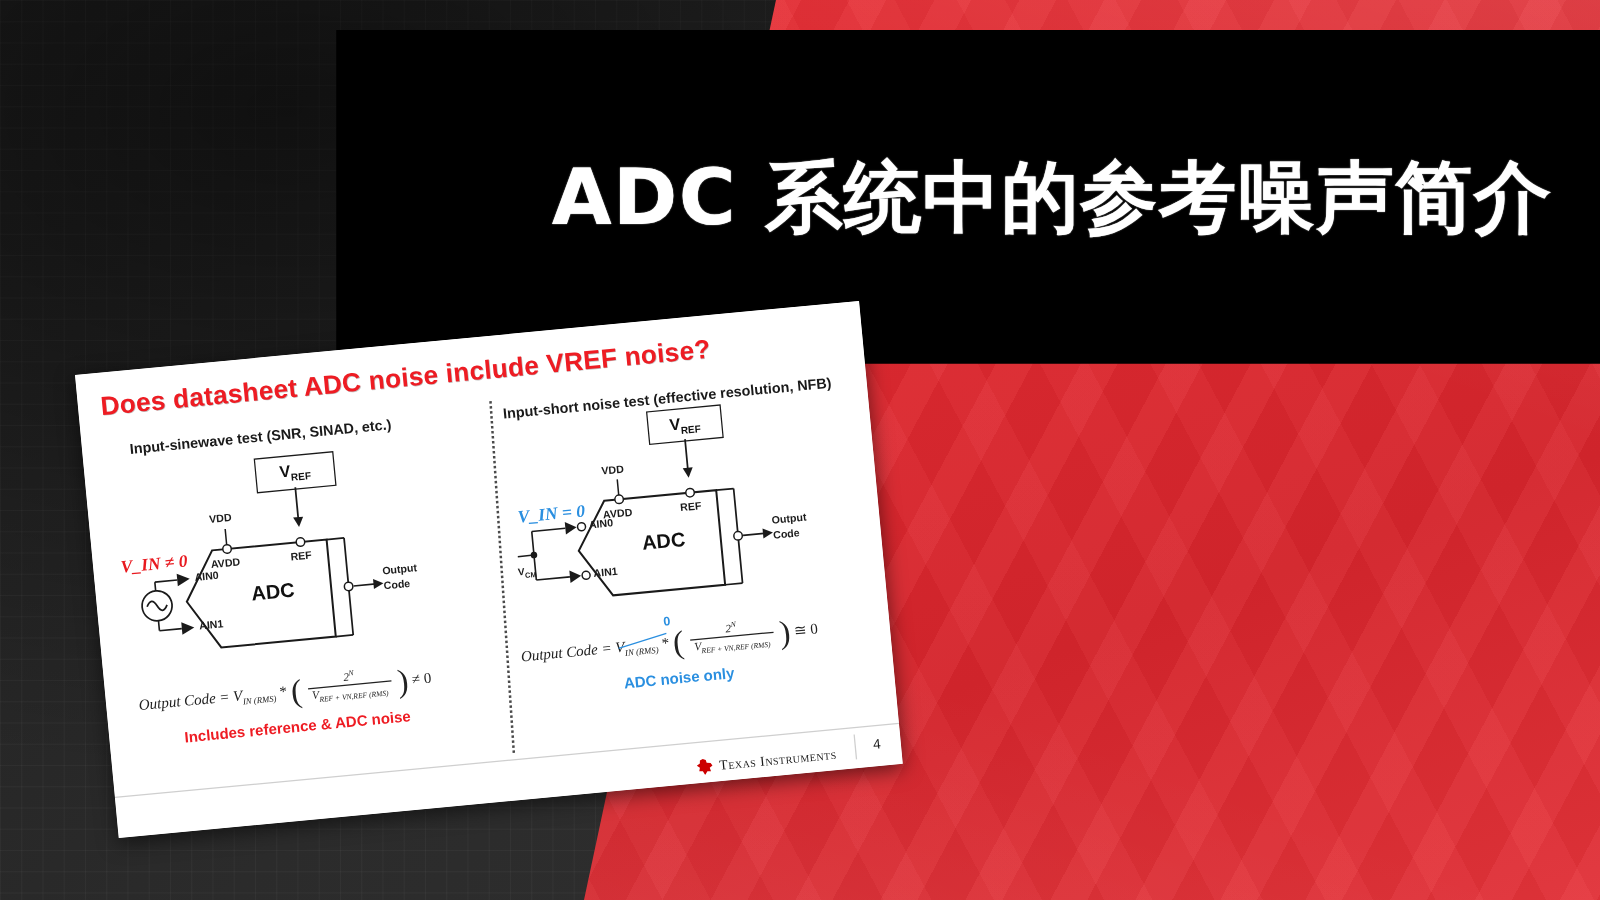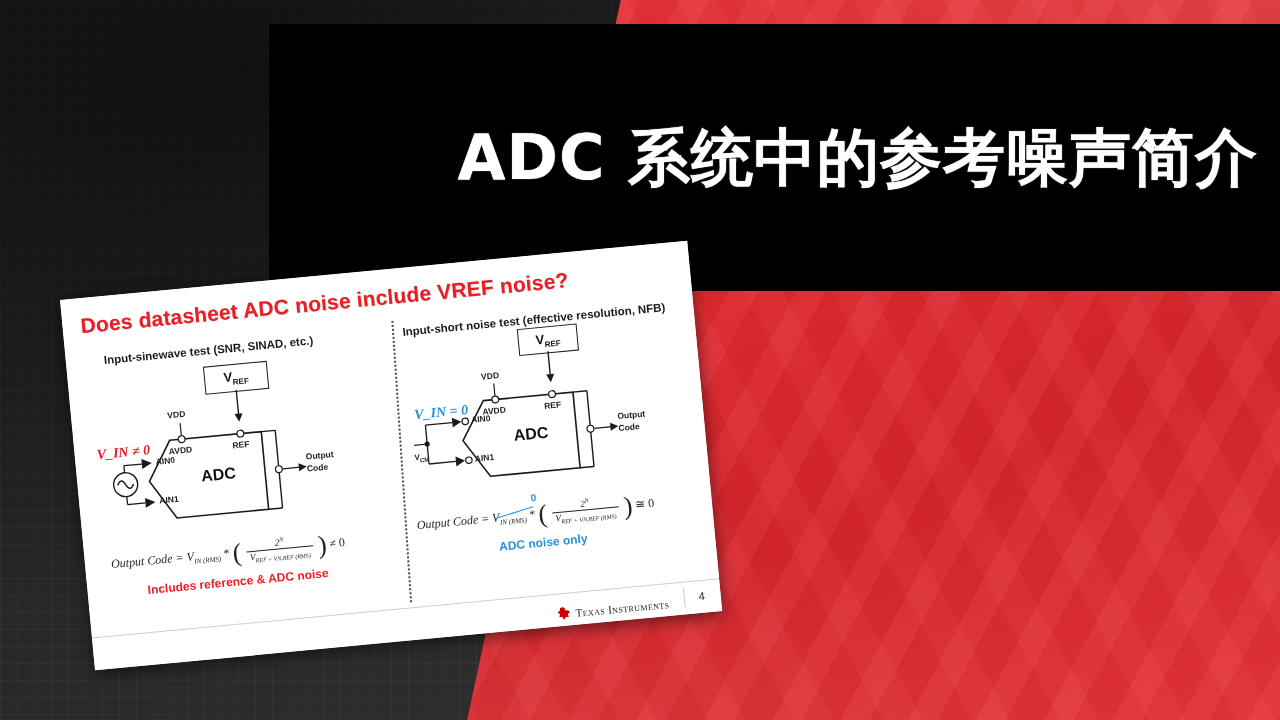--- a/index.html
+++ b/index.html
@@ -69,21 +69,21 @@
     position: absolute;
     left: 269px;
     top: 24px;
     width: 1011px;
     height: 267px;
     background: #000;
     display: flex;
     align-items: center;
     justify-content: flex-end;
     box-sizing: border-box;
-    padding-right: 22px;
+    padding-right: 38px;
   }
   .title-text {
     color: #ffffff;
     font-family: "DejaVu Sans", "Liberation Sans", sans-serif;
     font-size: 62px;
     font-weight: 700;
     letter-spacing: 1px;
     line-height: 1.15;
     white-space: nowrap;
     text-shadow: 0 0 1px #fff;

